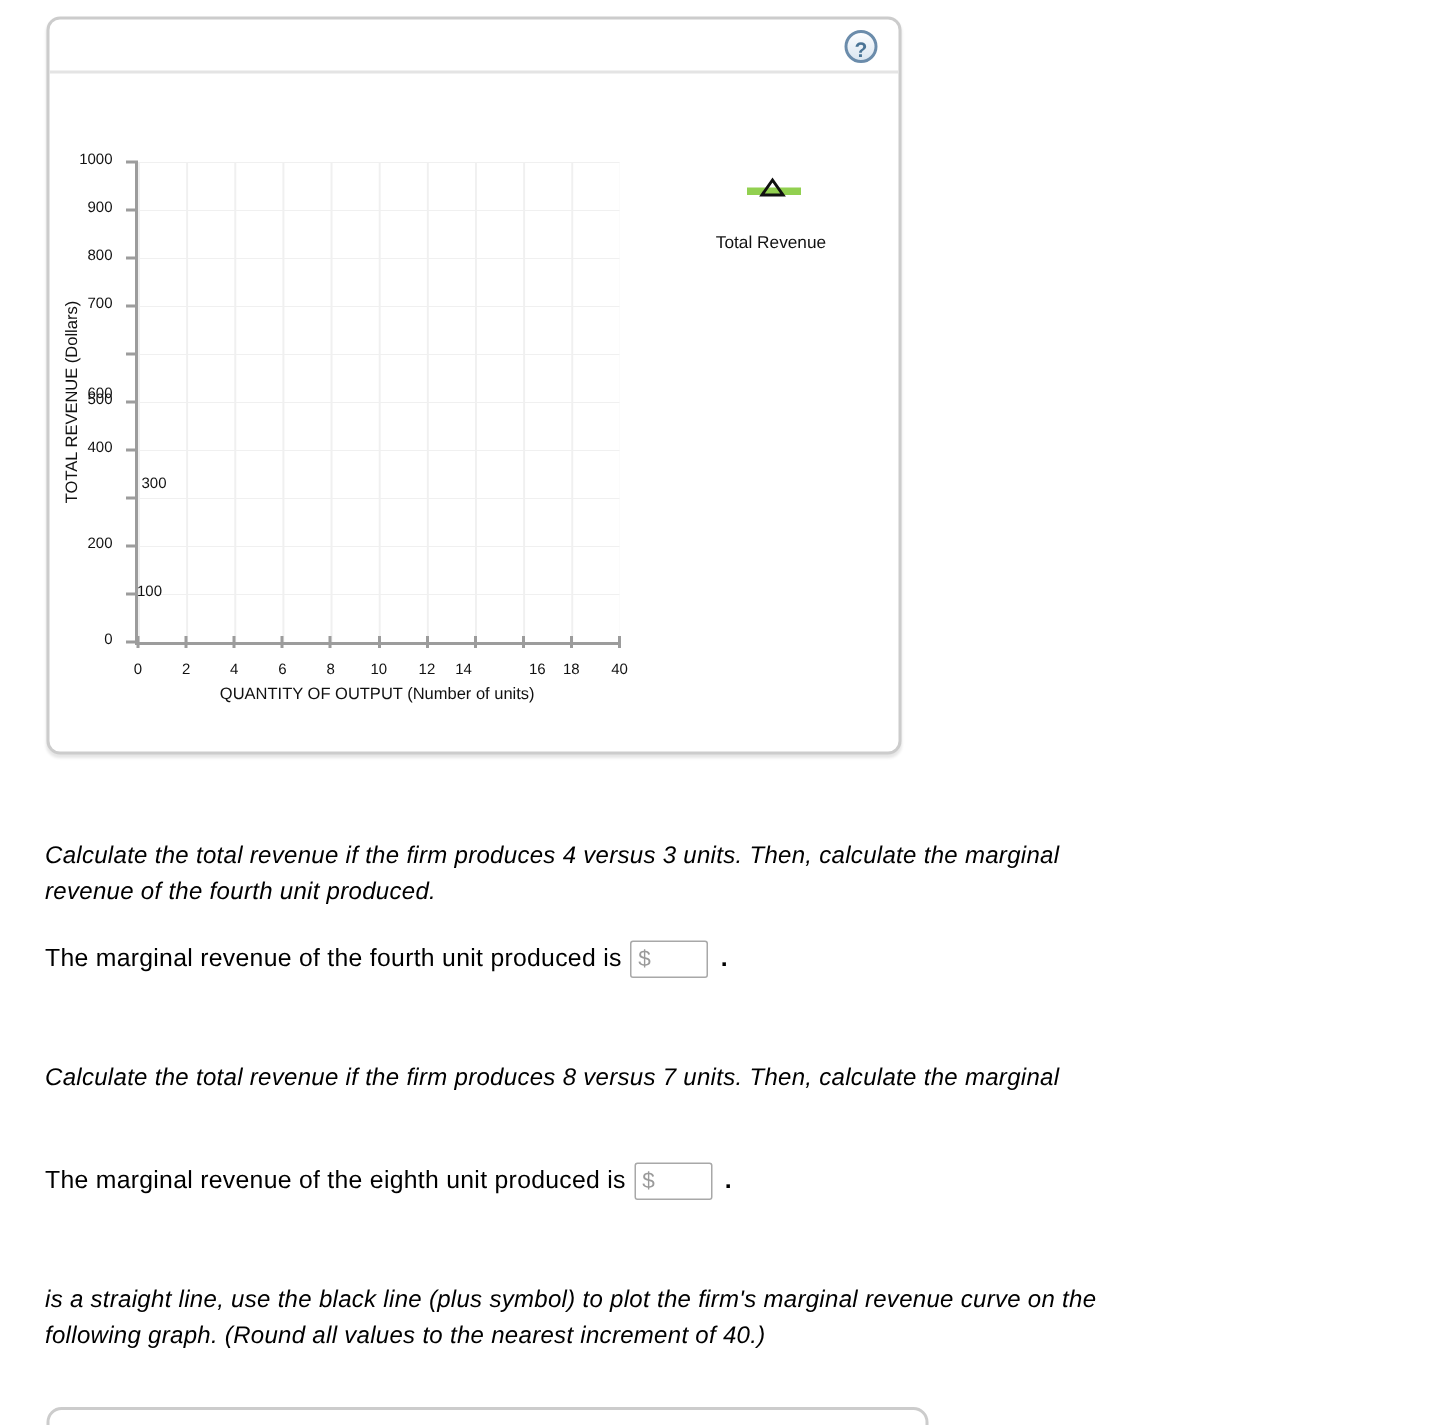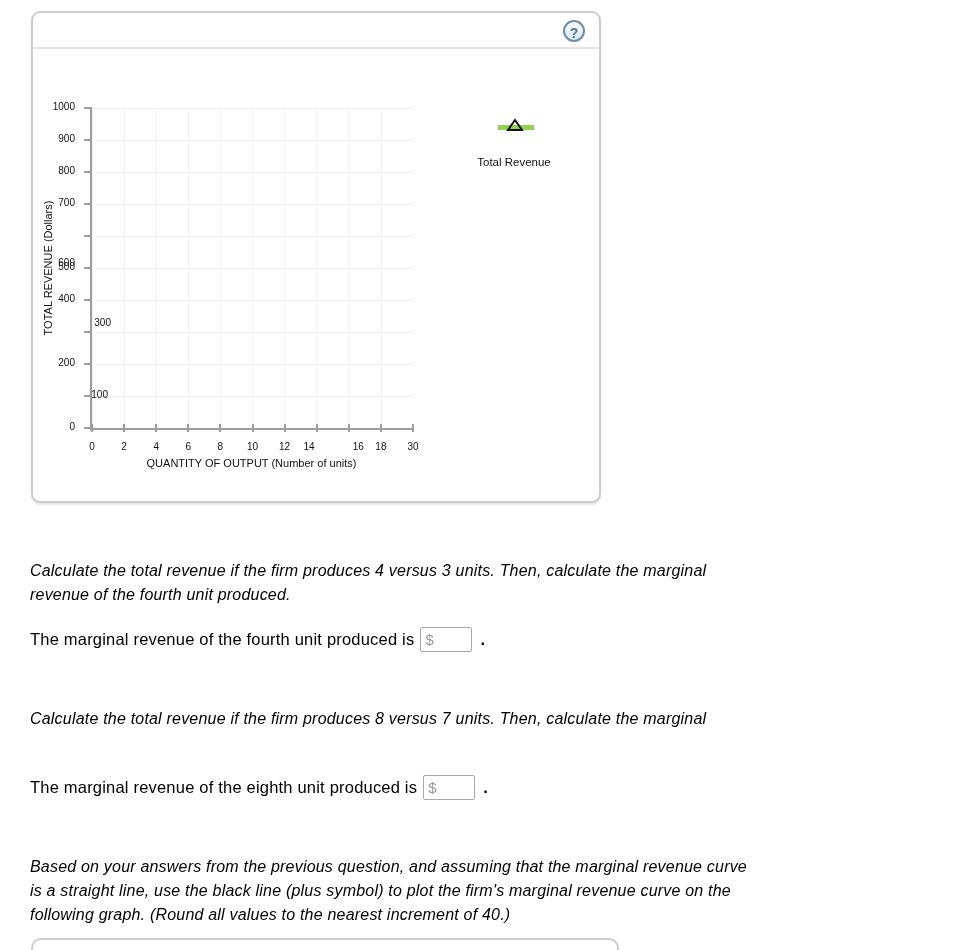--- a/index.html
+++ b/index.html
@@ -121,21 +121,21 @@
         <div class="x-tick-label" style="left: 204.5px; top: 428px;">10</div>
         <div class="tick-v" style="left: 250.6px; top: 411px;"></div>
         <div class="x-tick-label" style="left: 236.6px; top: 428px;">12</div>
         <div class="tick-v" style="left: 282.7px; top: 411px;"></div>
         <div class="x-tick-label" style="left: 261px; top: 428px;">14</div>
         <div class="tick-v" style="left: 314.8px; top: 411px;"></div>
         <div class="x-tick-label" style="left: 300.8px; top: 428px; text-align: right;">16</div>
         <div class="tick-v" style="left: 346.9px; top: 411px;"></div>
         <div class="x-tick-label" style="left: 332.9px; top: 428px;">18</div>
         <div class="tick-v" style="left: 379px; top: 411px;"></div>
-        <div class="x-tick-label" style="left: 365px; top: 428px;">30</div>
+        <div class="x-tick-label" style="left: 365px; top: 428px;">40</div>
       </div>
   </section>
 
   <div class="qblock" style="top:559px;">
     <div class="qline">Calculate the total revenue if the firm produces 4 versus 3 units. Then, calculate the marginal</div>
     <div class="qline">revenue of the fourth unit produced.</div>
   </div>
   <div class="answer-row" style="top:626px;">
     <span class="prefix">The marginal revenue of the fourth unit produced is</span>
     <input class="mr-input" type="text" placeholder="$" style="">
@@ -145,20 +145,19 @@
   <div class="qblock" style="top:707px;">
     <div class="qline">Calculate the total revenue if the firm produces 8 versus 7 units. Then, calculate the marginal</div>
   </div>
   <div class="answer-row" style="top:774px;">
     <span class="prefix">The marginal revenue of the eighth unit produced is</span>
     <input class="mr-input" type="text" placeholder="$" style="">
     <span class="suffix">.</span>
   </div>
 
   <div class="qblock" style="top:855px;">
-    <div class="qline">Based on your answers from the previous question, and assuming that the marginal revenue curve</div>
     <div class="qline">is a straight line, use the black line (plus symbol) to plot the firm's marginal revenue curve on the</div>
     <div class="qline">following graph. (Round all values to the nearest increment of 40.)</div>
   </div>
 
   <div class="panel-bottom"></div>
 
 </div>
 
 </body></html>

